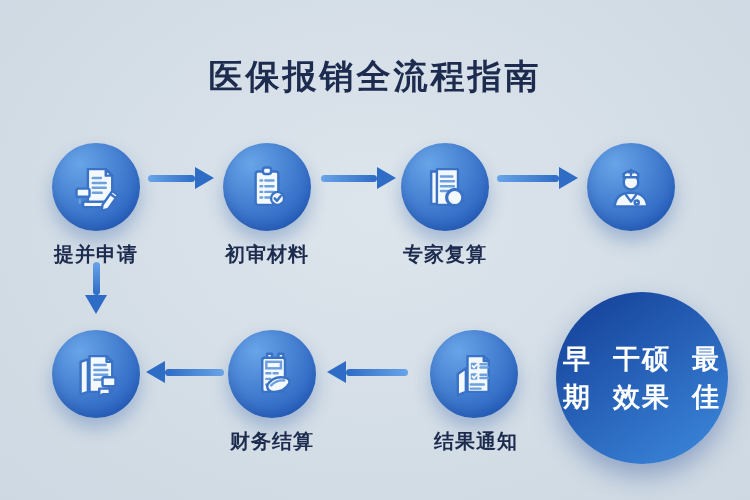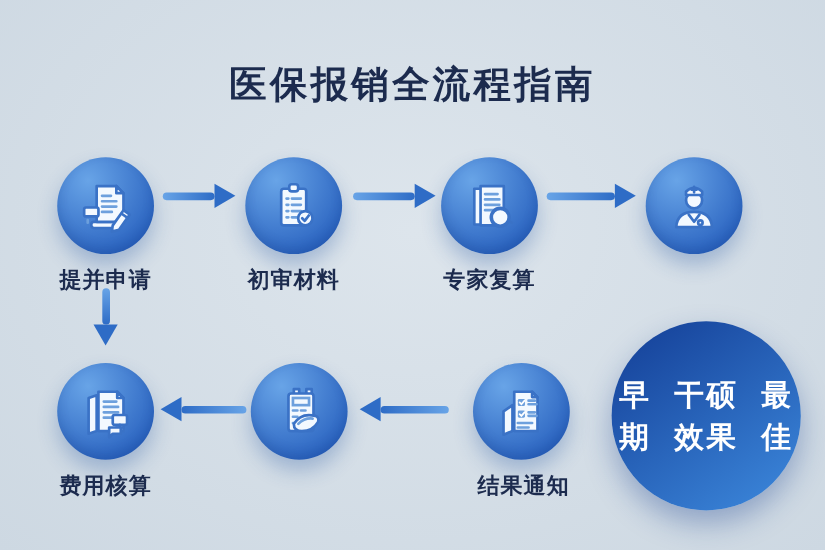--- a/index.html
+++ b/index.html
@@ -142,35 +142,35 @@
       <svg class="ic" viewBox="0 0 64 64">
         <path class="ic-paper" d="M13 17 l9 -3 v40 l-9 3 z"></path>
         <path class="ic-paper" d="M24 10 h21 l7 7 v37 H24 z"></path>
         <path class="ic-paper" d="M45 10 v7 h7 z"></path>
         <path class="ic-line" d="M30 21 h14 M30 27 h16 M30 33 h16 M30 39 h10"></path>
         <rect class="ic-paper" x="40" y="36" width="16" height="11" rx="2"></rect>
         <path class="ic-strong" d="M48 47 v3 M44 50 h8"></path>
         <path class="ic-paper" d="M36 50 h13 v7 h-9 l-4 4 z"></path>
       </svg>
     </div>
-    <div class="label">费用核算</div>
   </div>
 
   <div class="node n6">
     <div class="circle">
       <svg class="ic" viewBox="0 0 64 64">
         <rect class="ic-paper" x="26" y="7" width="6" height="6"></rect>
         <rect class="ic-paper" x="40" y="7" width="6" height="6"></rect>
         <rect class="ic-paper" x="20" y="12" width="28" height="42" rx="3"></rect>
         <rect class="ic-line" x="25" y="17" width="18" height="8"></rect>
         <path class="ic-line" d="M25 31 h5 M34 31 h5 M25 38 h5 M25 45 h5"></path>
         <path class="ic-paper" d="M26 46 q8 -13 24 -9 q5 2 3 7 q-6 10 -18 10 q-9 0 -9 -8 z"></path>
         <path class="ic-line" d="M31 46 q7 -7 16 -6"></path>
       </svg>
     </div>
+    <div class="label">财务结算</div>
   </div>
 
   <div class="node n7">
     <div class="circle">
       <svg class="ic" viewBox="0 0 64 64">
         <path class="ic-paper" d="M12 32 l10 -7 v29 l-10 4 z"></path>
         <path class="ic-paper" d="M24 10 h20 l6 6 v38 H24 z"></path>
         <path class="ic-paper" d="M44 10 v6 h6 z"></path>
         <rect class="ic-fillblue" x="28" y="18" width="8" height="8" rx="1.5"></rect>
         <path d="M30 22 l2 2 3.5 -4" style="fill:none;stroke:#ffffff;stroke-width:2;stroke-linecap:round"></path>

